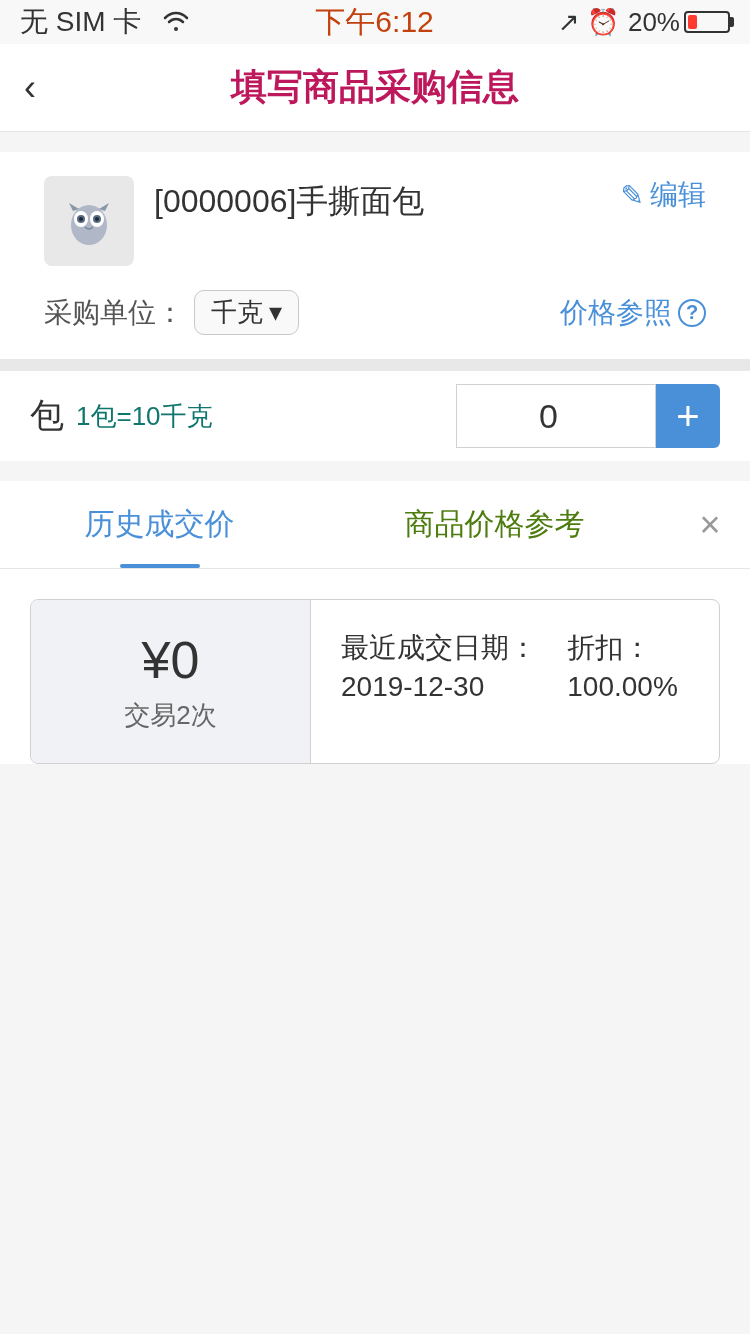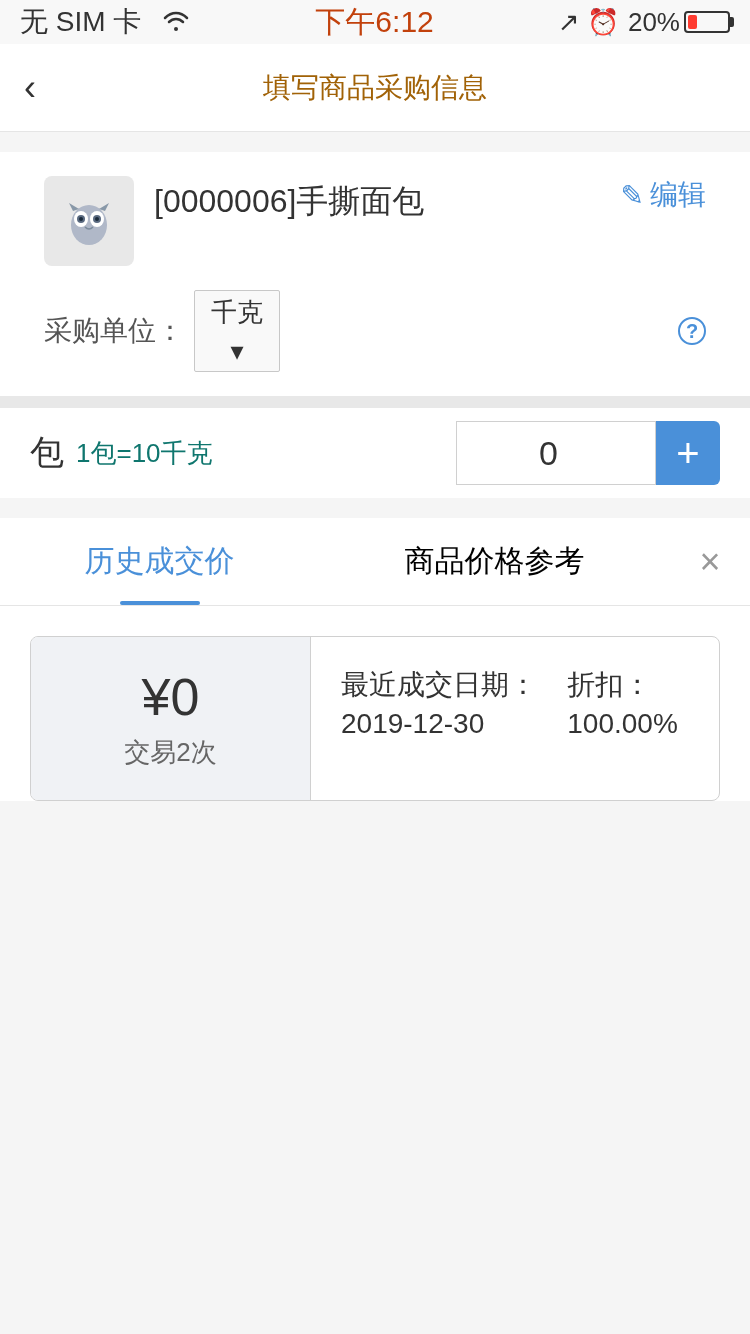--- a/index.html
+++ b/index.html
@@ -87,23 +87,23 @@
       border-bottom: 1px solid #e5e5e5;
     }
     .nav-back {
       position: absolute;
       left: 24px;
       font-size: 36px;
       color: #333;
       cursor: pointer;
     }
     .nav-title {
-      font-size: 28px;
-      font-weight: 400;
-      color: #a16207;
+      font-size: 36px;
+      font-weight: 700;
+      color: #be185d;
     }
 
     
     .product-card {
       background: #fff;
       margin-top: 20px;
       padding: 24px 44px;
     }
     .product-header {
       display: flex;
@@ -152,29 +152,28 @@
     }
     .unit-row {
       display: flex;
       align-items: center;
       gap: 10px;
       font-size: 28px;
       color: #555;
     }
     .unit-select {
       border: 1px solid #c8c8c8;
-      border-radius: 2px;
+      border-radius: 10px;
       padding: 4px 16px;
       font-size: 26px;
       color: #333;
       background: #f9f9f9;
       display: flex;
       align-items: center;
       gap: 6px;
-      flex-direction: column;
     }
     .price-ref {
       display: flex;
       align-items: center;
       gap: 6px;
       color: #4a90d9;
       font-size: 28px;
       cursor: pointer;
     }
     .info-circle {
@@ -264,21 +263,21 @@
       position: relative;
       gap: 16px;
     }
     .tab-item {
       flex: 1;
       display: flex;
       align-items: center;
       justify-content: center;
       height: 100%;
       font-size: 30px;
-      color: #000000;
+      color: #4d7c0f;
       cursor: pointer;
       position: relative;
     }
     .tab-item.active {
       color: #4a90d9;
     }
     .tab-item.active::after {
       content: '';
       position: absolute;
       bottom: 0;
@@ -399,20 +398,21 @@
   </div>
   <div class="product-meta">
     <div class="unit-row">
       <span>采购单位：</span>
       <div class="unit-select">
         <span>千克</span>
         <span>▾</span>
       </div>
     </div>
     <div class="price-ref">
+      <span>价格参照</span>
       <div class="info-circle">?</div>
     </div>
   </div>
 </div>
 
 <div class="divider"></div>
 
 <div class="quantity-row">
   <div class="quantity-label">
     <span class="unit-badge">包</span>

